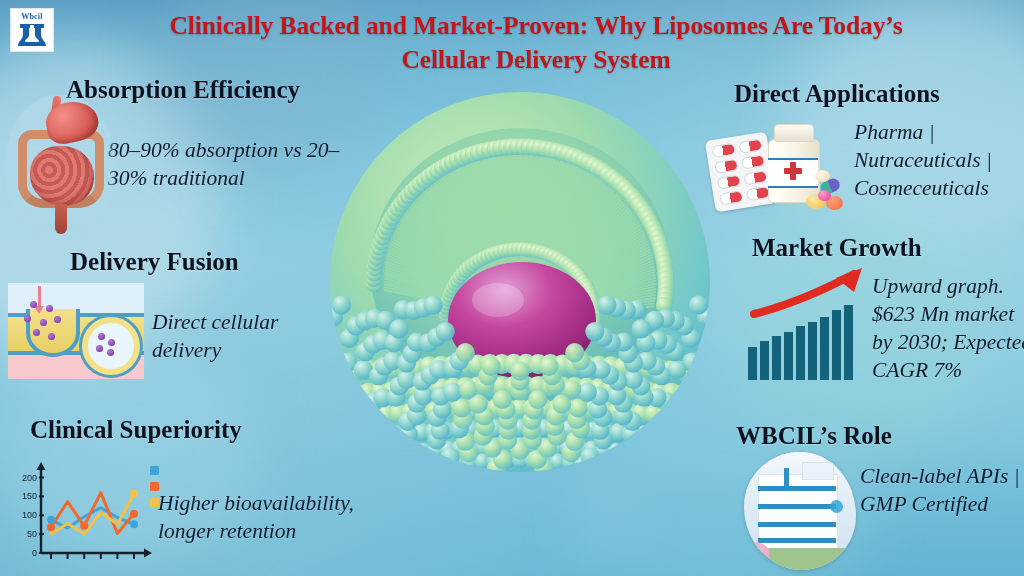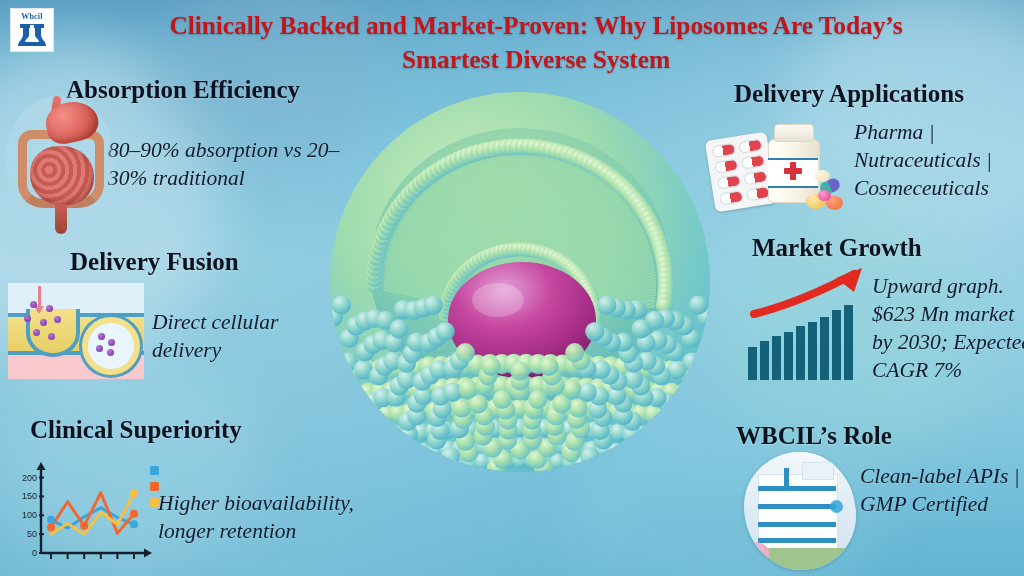--- a/index.html
+++ b/index.html
@@ -258,21 +258,21 @@
     <div class="logo-word">Wbcil</div>
     <svg class="flask" width="30" height="27" viewBox="0 0 30 27">
       <path d="M3 2 h24 v4 h-3 v6 c0 6 5 7 5 12 H1 c0-5 5-6 5-12 V6 H3 Z" fill="#1b5fa8"></path>
       <path d="M12 6 h6 v7 c0 3 4 4 4 7 H8 c0-3 4-4 4-7 Z" fill="#ffffff"></path>
       <rect x="13" y="3" width="4" height="3" fill="#ffffff"></rect>
     </svg>
   </div>
 
   <div id="title">
     <span class="l1">Clinically Backed and Market-Proven: Why Liposomes Are Today’s</span>
-    <span class="l2">Smartest Diverse System</span>
+    <span class="l2">Cellular Delivery System</span>
   </div>
 
   <svg id="liposome" viewBox="0 0 400 406">
     <defs>
       <radialGradient id="gOuter" cx="38%" cy="30%" r="78%">
         <stop offset="0%" stop-color="#cdeebb"></stop>
         <stop offset="45%" stop-color="#9fdcac"></stop>
         <stop offset="78%" stop-color="#74c9c9"></stop>
         <stop offset="100%" stop-color="#58b6c8"></stop>
       </radialGradient>
@@ -995,21 +995,21 @@
           <circle cx="78.2" cy="67.8" r="4" fill="#f2682a"></circle>
         </g>
       <g id="legend">
           <rect x="144" y="8" width="9" height="9" rx="1.5" fill="#3aa6dd"></rect>
           <rect x="144" y="24" width="9" height="9" rx="1.5" fill="#f2682a"></rect>
           <rect x="144" y="40" width="9" height="9" rx="1.5" fill="#f5c043"></rect>
         </g>
     </svg>
   </div>
 
-  <div class="sec-head" id="head-applications">Delivery Applications</div>
+  <div class="sec-head" id="head-applications">Direct Applications</div>
   <div class="sec-body" id="body-applications">Pharma | Nutraceuticals | Cosmeceuticals</div>
   <div id="art-pills" style="position:absolute">
     <div class="blister">
       <div class="cap"></div>
         <div class="cap"></div>
       <div class="cap"></div>
         <div class="cap"></div>
       <div class="cap"></div>
         <div class="cap"></div>
       <div class="cap"></div>

